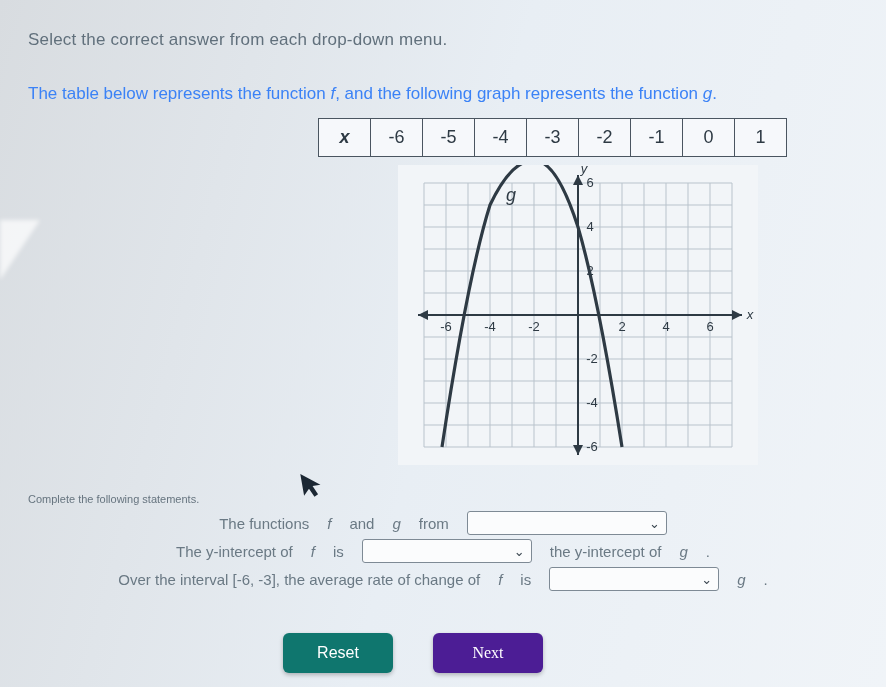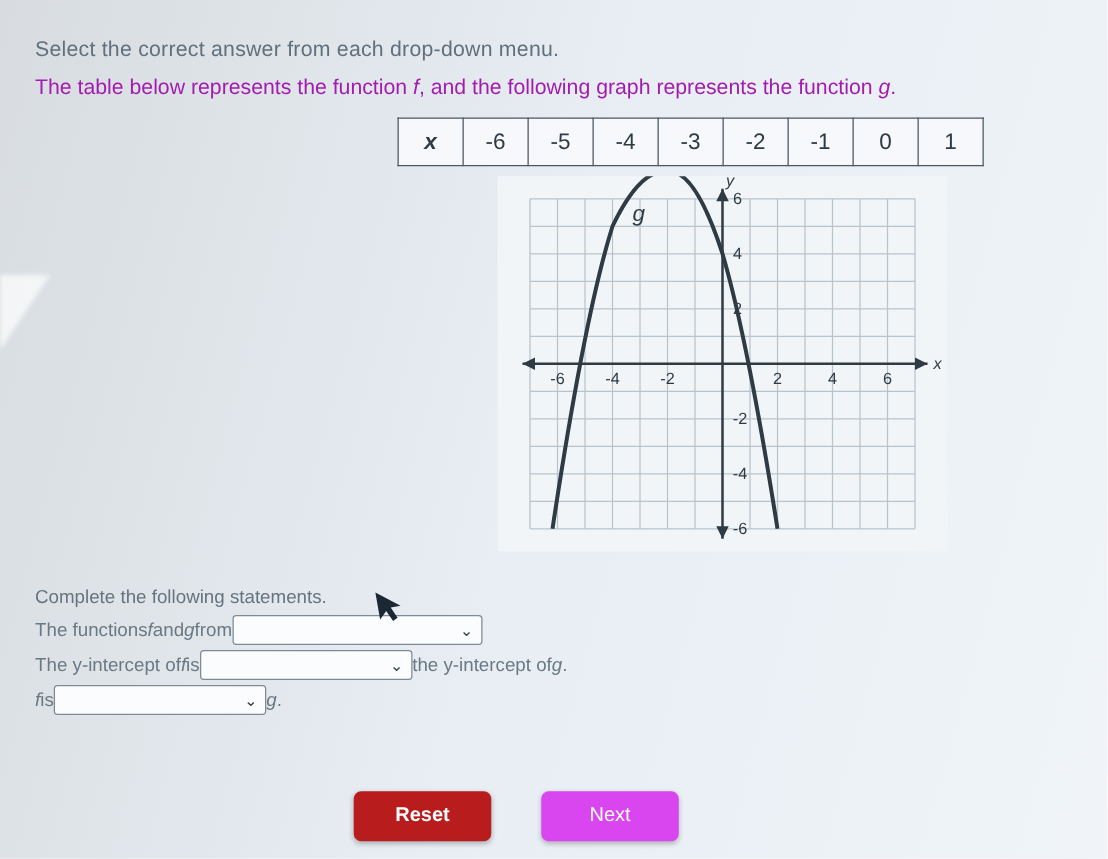--- a/index.html
+++ b/index.html
@@ -17,22 +17,22 @@
     position: relative;
   }
   .corner-fold {
     position: absolute;
     left: 0; top: 220px;
     width: 0; height: 0;
     border-top: 60px solid rgba(255,255,255,0.7);
     border-right: 40px solid transparent;
     filter: blur(2px);
   }
-  .instr1 { font-size: 17px; color: #61707c; font-weight: 500; margin-bottom: 10px; letter-spacing: .2px;}
-  .instr2 { font-size: 17px; color: #a21caf; font-weight: 500; margin-bottom: 14px; }
+  .instr1 { font-size: 17px; color: #61707c; font-weight: 500; margin-bottom: 34px; letter-spacing: .2px;}
+  .instr2 { font-size: 17px; color: #3b82f6; font-weight: 500; margin-bottom: 14px; }
   .em { font-style: italic; }
 
   .right-stack {
     margin-left: 290px;
     width: 520px;
   }
 
   table.func {
     border-collapse: collapse;
     background: #f4f7fa;
@@ -63,22 +63,22 @@
     left: 300px; top: 470px;
     font-size: 26px; color: #1b2733;
     transform: rotate(-10deg);
   }
 
   .completion {
     margin-top: 28px;
     font-size: 15px;
     color: #6a7984;
   }
-  .completion .hdr { font-size: 15px; color: #66747f; margin-bottom: 6px; }
-  .row { display: flex; align-items: center; gap: 0; margin: 4px 0; flex-wrap: wrap;}
+  .completion .hdr { font-size: 11px; color: #66747f; margin-bottom: 6px; }
+  .row { display: flex; align-items: center; gap: 18px; margin: 4px 0; flex-wrap: wrap; justify-content: center;}
   .sel {
     display: inline-flex; align-items: center; justify-content: flex-end;
     min-width: 170px; height: 24px;
     background: #fbfcfd;
     border: 1px solid #7e8a95;
     border-radius: 3px;
     padding: 0 6px;
     color: #3a4650;
     font-size: 13px;
   }
@@ -94,22 +94,22 @@
   }
   .btn {
     min-width: 110px; height: 40px;
     border-radius: 6px;
     display: inline-flex; align-items: center; justify-content: center;
     font-size: 16px; font-weight: 500;
     color: #fff;
     box-shadow: 0 2px 4px rgba(0,0,0,.25);
     padding: 0 22px;
   }
-  .btn.reset { background: #b91c1c; font-weight: bold; }
-  .btn.next  { background: #d946ef; }
+  .btn.reset { background: #0f766e; }
+  .btn.next  { background: #4c1d95; font-family: Liberation Serif, serif; }
 </style>
 </head>
 <body>
 
 <div class="page">
   <div class="corner-fold"></div>
 
   <div class="instr1">Select the correct answer from each drop-down menu.</div>
 
   <div class="instr2">
@@ -230,20 +230,21 @@
       <span> is</span>
       <span class="sel">
         <span class="chev">⌄</span>
       </span>
       <span>the y-intercept of </span>
       <span class="em">g</span>
       <span>.</span>
     </div>
 
     <div class="row">
+      <span>Over the interval [-6, -3], the average rate of change of </span>
       <span class="em">f</span>
       <span> is</span>
       <span class="sel">
         <span class="chev">⌄</span>
       </span>
       <span class="em">g</span>
       <span>.</span>
     </div>
   </div>
 </div>

